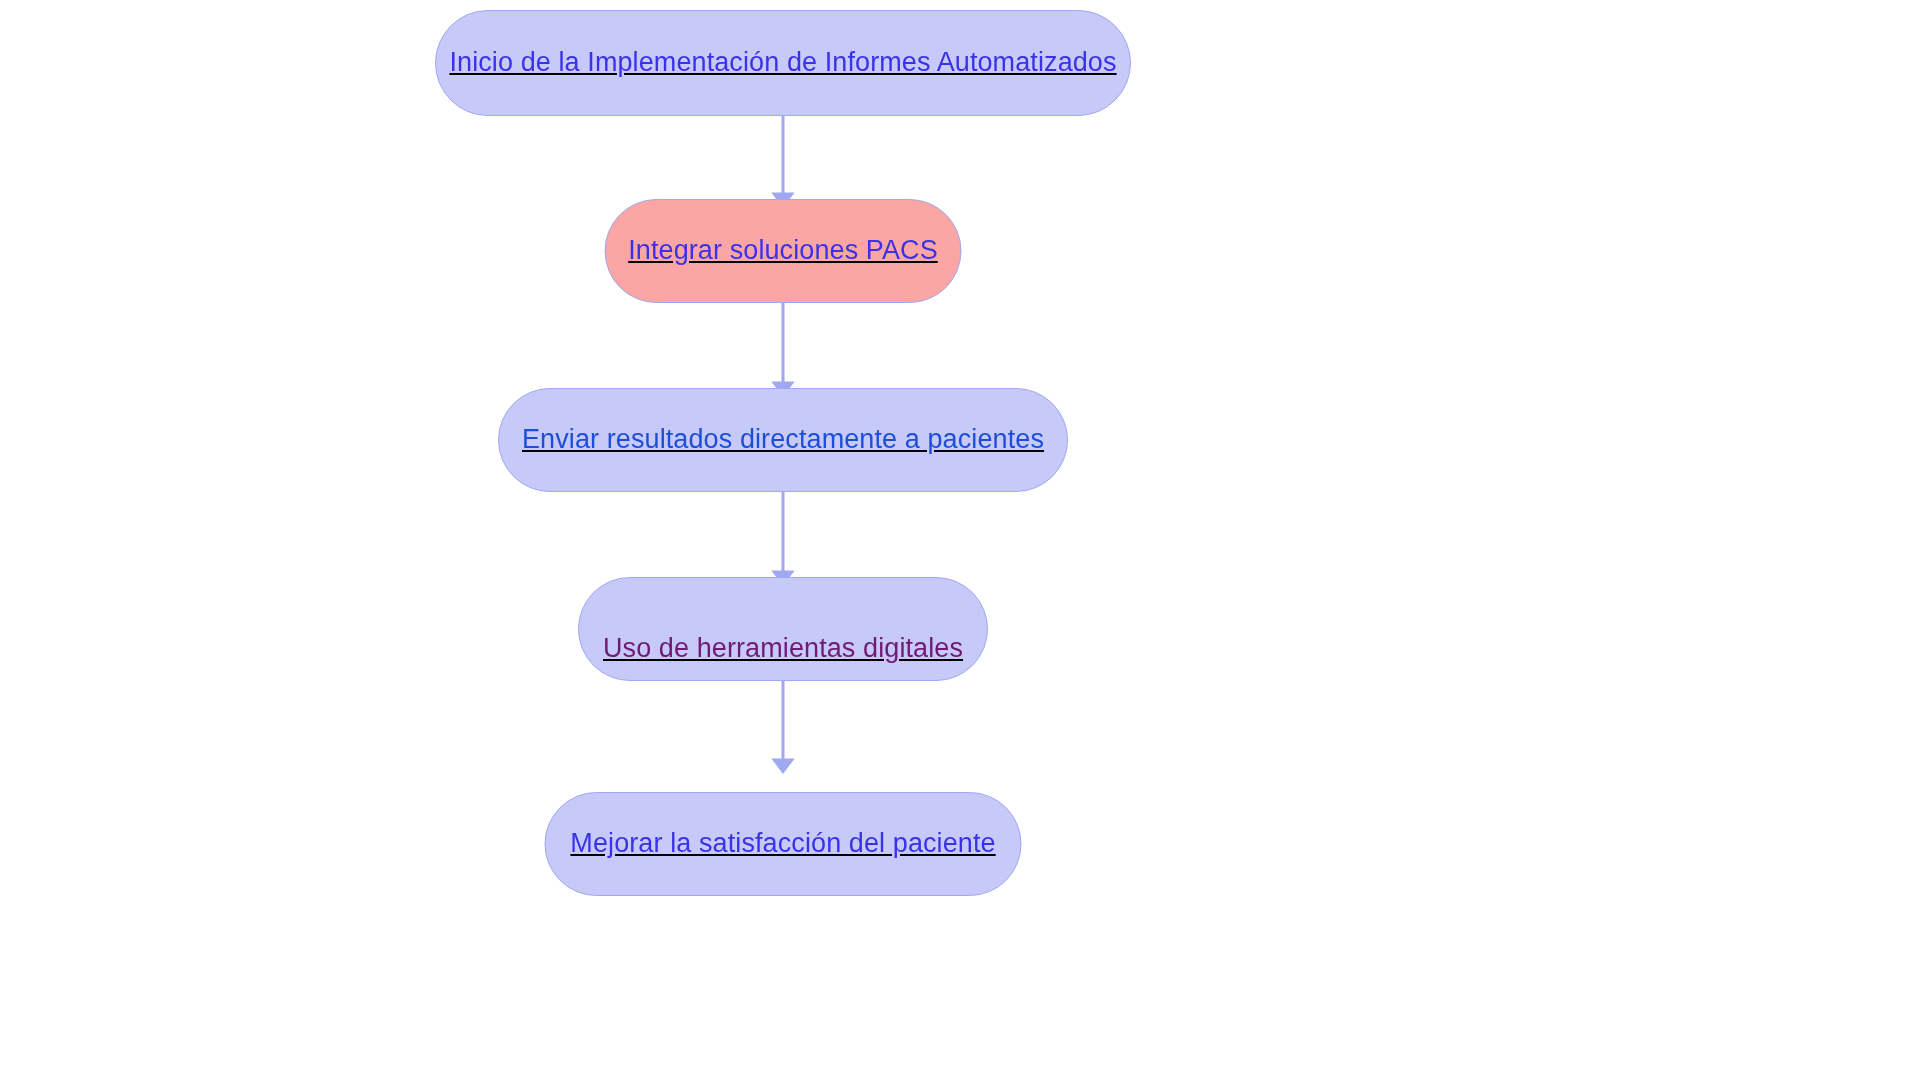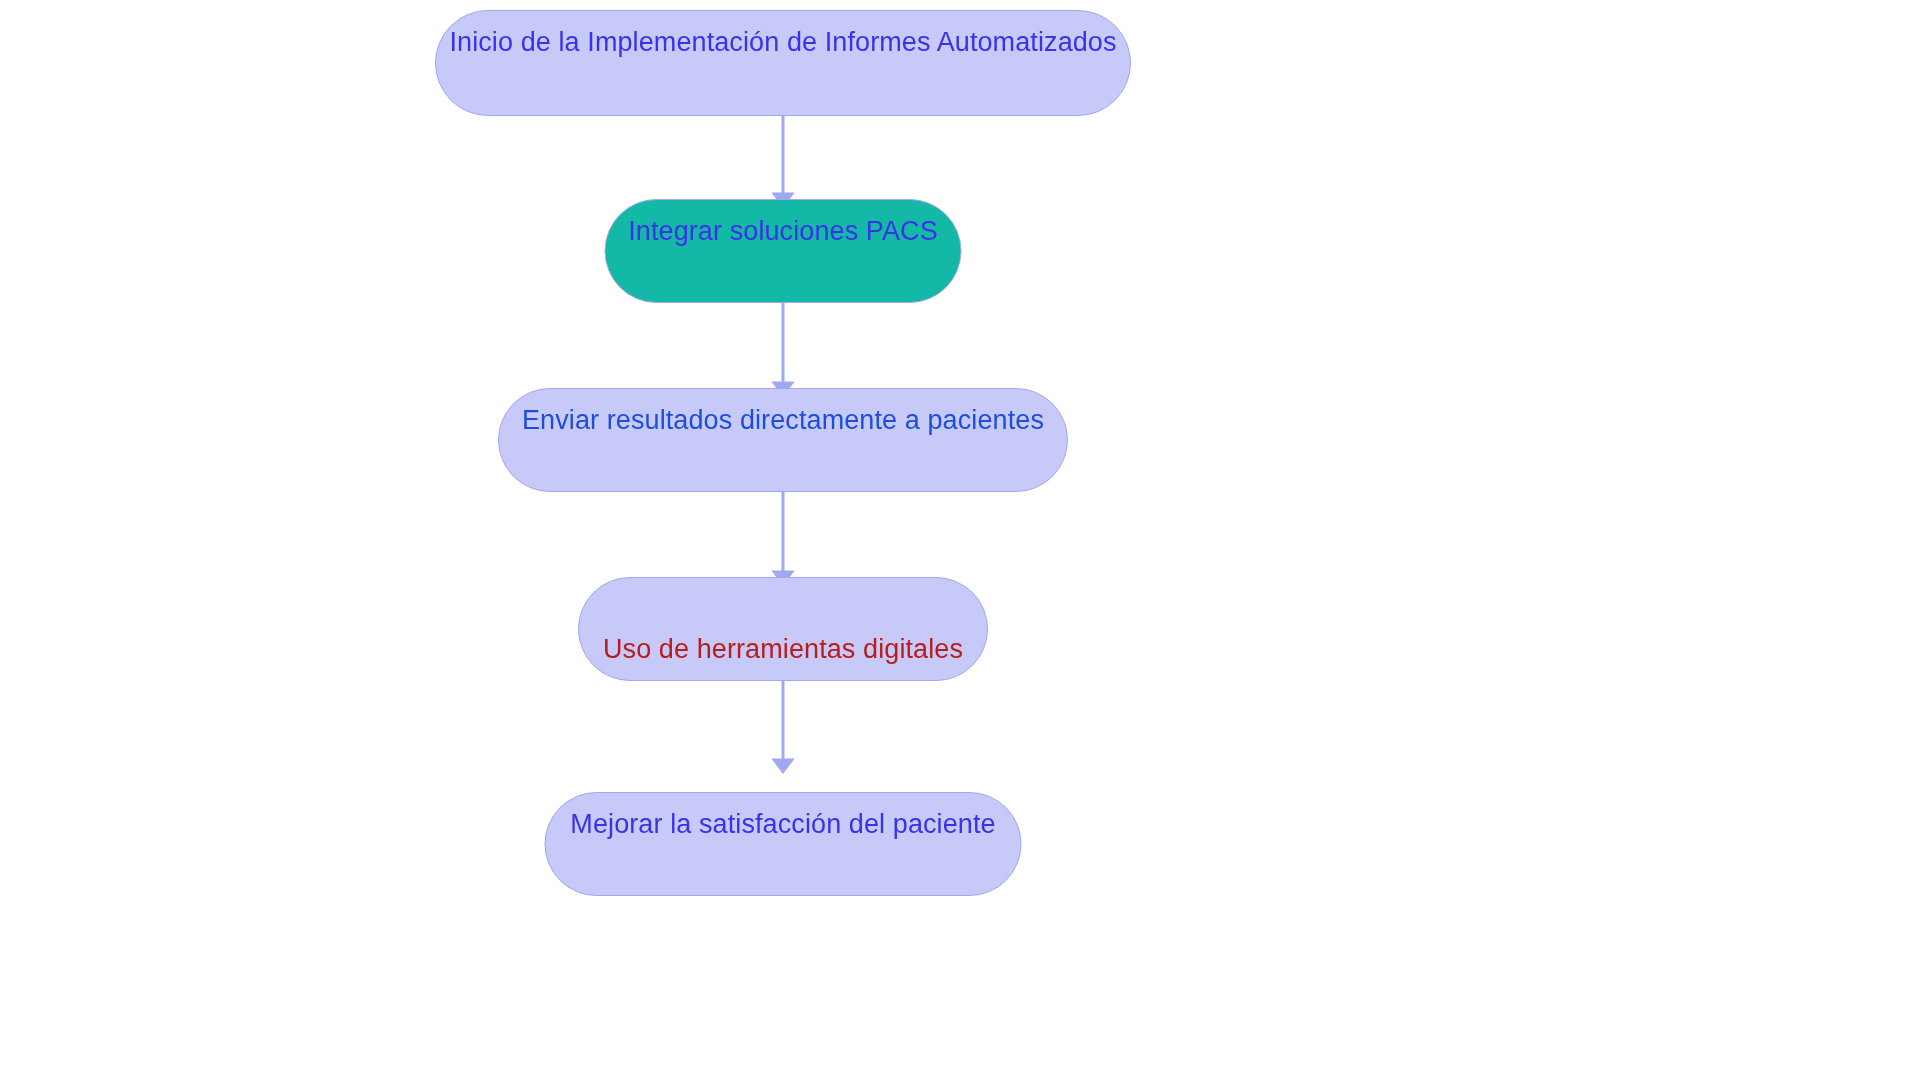--- a/index.html
+++ b/index.html
@@ -27,27 +27,29 @@
     position: absolute;
     left: 0;
     top: 0;
     width: 1920px;
     height: 1083px;
   }
 
   .flow-node {
     position: absolute;
     display: flex;
+    align-items: center;
     justify-content: center;
     box-sizing: border-box;
     background: #c7caf9;
     border: 1.6px solid #9fa8f0;
     border-radius: 50px;
     transform: translate(-50%, -50%);
     padding: 16px 34px;
+    text-decoration: underline;
   }
 
   .flow-node-label {
     color: #3a32e8;
     font-size: 27px;
     font-weight: 400;
     line-height: 1.15;
     letter-spacing: 0.1px;
     white-space: nowrap;
     text-align: center;
@@ -80,27 +82,27 @@
         <line x1="783" y1="303" x2="783" y2="388" stroke="#9fa8f0" stroke-width="3" marker-end="url(#arrowhead)"></line>
         <line x1="783" y1="492" x2="783" y2="577" stroke="#9fa8f0" stroke-width="3" marker-end="url(#arrowhead)"></line>
         <line x1="783" y1="681" x2="783" y2="765" stroke="#9fa8f0" stroke-width="3" marker-end="url(#arrowhead)"></line>
       </g>
   </svg>
 
   <div class="flow-column" id="node-layer">
       <div class="flow-node" style="left: 783px; top: 63px; width: 696px; height: 106px; background: rgb(199, 202, 249); border-color: rgb(159, 168, 240); border-radius: 53px;">
         <span class="flow-node-label" style="color: rgb(58, 50, 232);">Inicio de la Implementación de Informes Automatizados</span>
       </div>
-      <div class="flow-node" style="left: 783px; top: 251px; width: 357px; height: 104px; background: #14b8a6; border-color: rgb(159, 168, 240); border-radius: 52px;">
+      <div class="flow-node" style="left: 783px; top: 251px; width: 357px; height: 104px; background: #fca5a5; border-color: rgb(159, 168, 240); border-radius: 52px;">
         <span class="flow-node-label" style="color: rgb(58, 50, 232);">Integrar soluciones PACS</span>
       </div>
       <div class="flow-node" style="left: 783px; top: 440px; width: 570px; height: 104px; background: rgb(199, 202, 249); border-color: rgb(159, 168, 240); border-radius: 52px;">
         <span class="flow-node-label" style="color: #1d4ed8;">Enviar resultados directamente a pacientes</span>
       </div>
       <div class="flow-node" style="left: 783px; top: 629px; width: 410px; height: 104px; background: rgb(199, 202, 249); border-color: rgb(159, 168, 240); border-radius: 52px;">
-        <span class="flow-node-label" style="color: #b91c1c; margin-top: 40px;">Uso de herramientas digitales</span>
+        <span class="flow-node-label" style="color: #701a75; margin-top: 40px;">Uso de herramientas digitales</span>
       </div>
       <div class="flow-node" style="left: 783px; top: 817px; width: 477px; height: 104px; background: rgb(199, 202, 249); border-color: rgb(159, 168, 240); border-radius: 52px; margin-top: 27px;">
         <span class="flow-node-label" style="color: rgb(58, 50, 232);">Mejorar la satisfacción del paciente</span>
       </div>
     </div>
 
 </div>
 
 </body></html>

